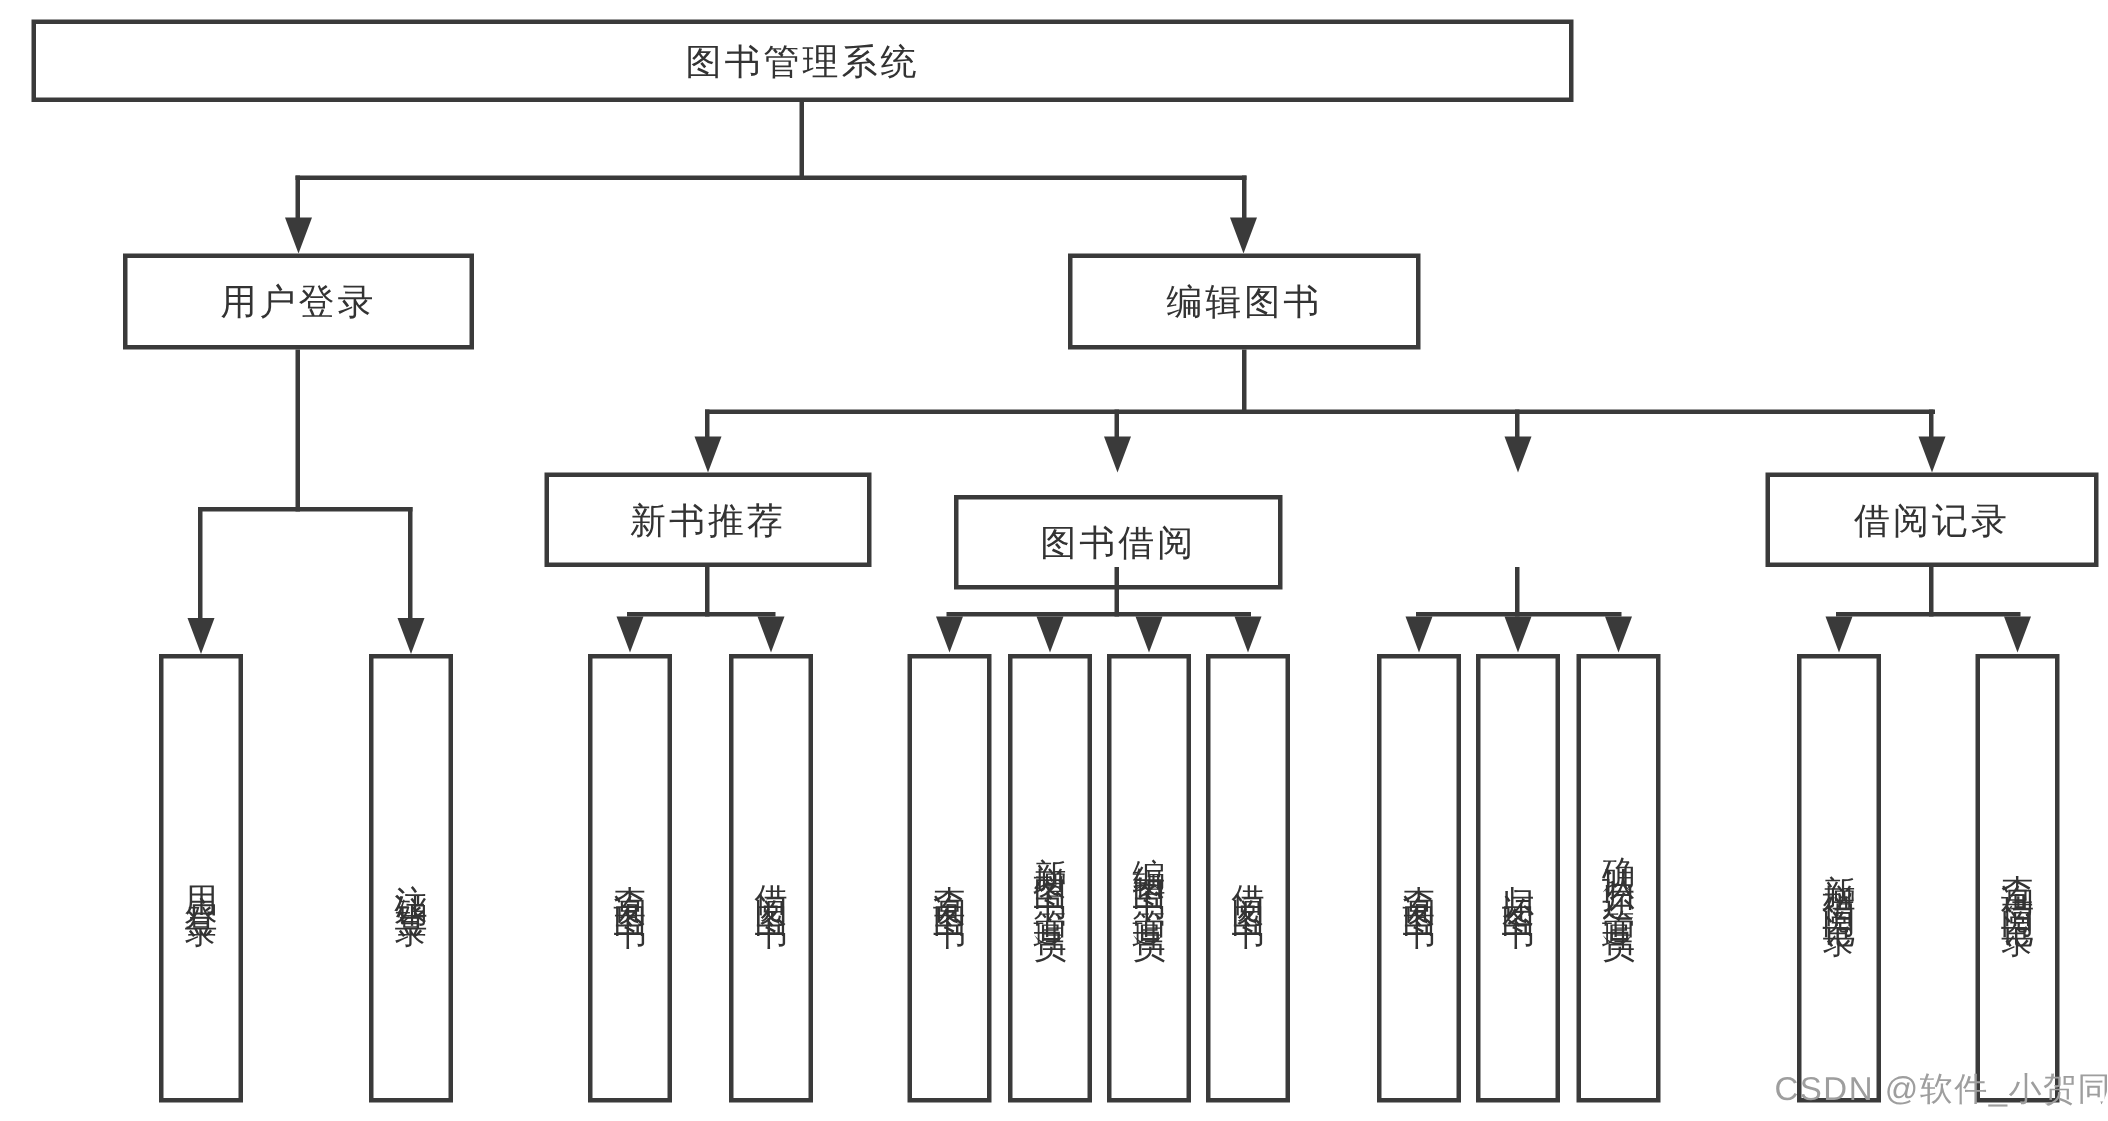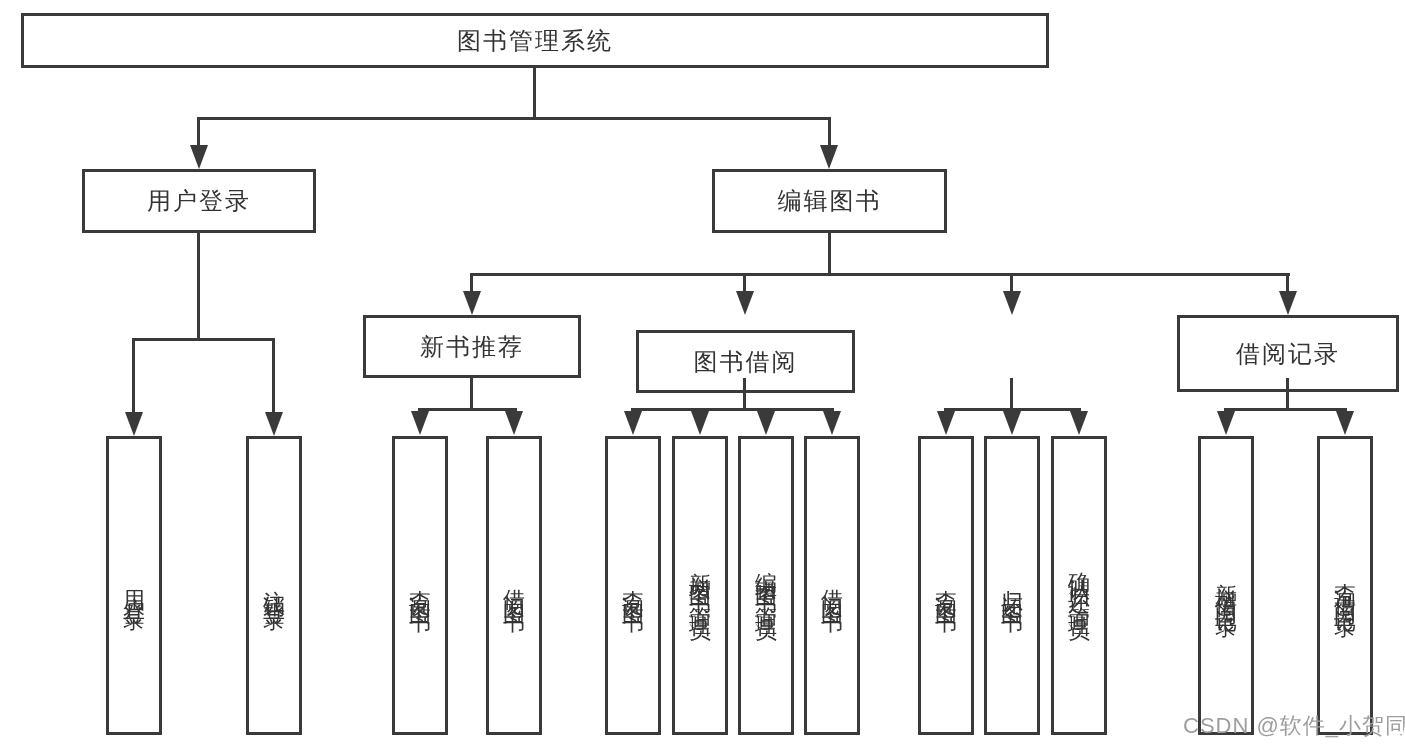--- a/index.html
+++ b/index.html
@@ -68,21 +68,21 @@
   <div class="arrow" style="left:463px;top:291px;"></div>
   <div class="vline" style="left:743px;top:273px;height:20px;"></div>
   <div class="arrow" style="left:736px;top:291px;"></div>
   <div class="vline" style="left:1010px;top:273px;height:20px;"></div>
   <div class="arrow" style="left:1003px;top:291px;"></div>
   <div class="vline" style="left:1286px;top:273px;height:20px;"></div>
   <div class="arrow" style="left:1279px;top:291px;"></div>
 
   <div class="node" style="left:363px;top:315px;width:218px;height:63px;">新书推荐</div>
   <div class="node" style="left:636px;top:330px;width:219px;height:63px;">图书借阅</div>
-  <div class="node" style="left:1177px;top:315px;width:222px;height:77px;">借阅记录</div>
+  <div class="node" style="left:1177px;top:315px;width:222px;height:63px;">借阅记录</div>
 
   <div class="vline" style="left:470px;top:378px;height:33px;"></div>
   <div class="hline" style="left:418px;top:408px;width:99px;"></div>
   <div class="arrow" style="left:411px;top:411px;"></div>
   <div class="arrow" style="left:505px;top:411px;"></div>
 
   <div class="vline" style="left:743px;top:378px;height:33px;"></div>
   <div class="hline" style="left:631px;top:408px;width:203px;"></div>
   <div class="arrow" style="left:624px;top:411px;"></div>
   <div class="arrow" style="left:691px;top:411px;"></div>

